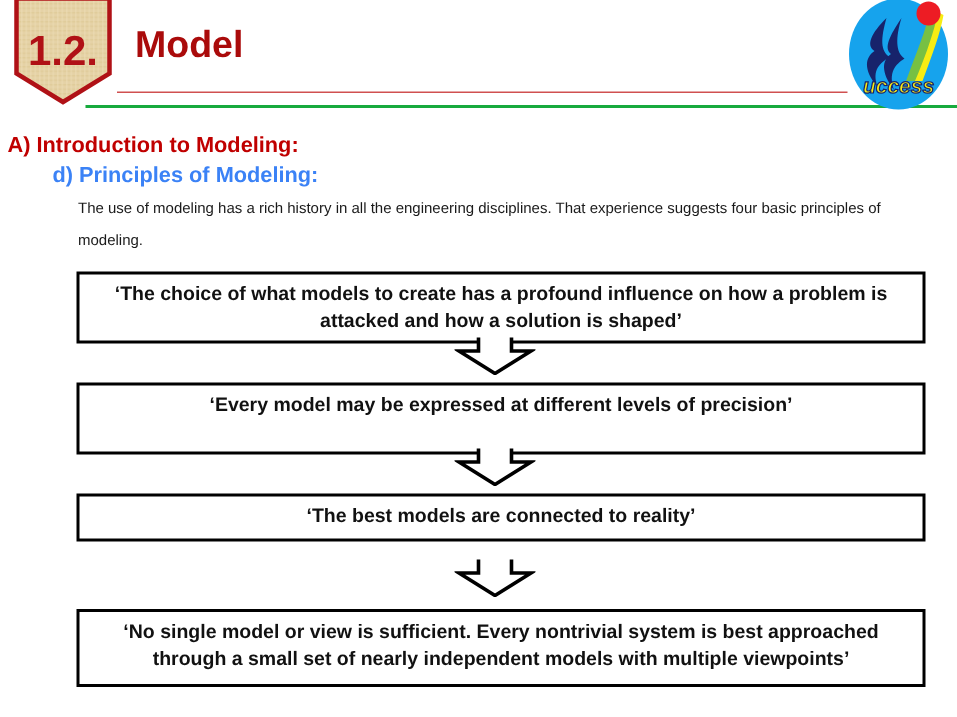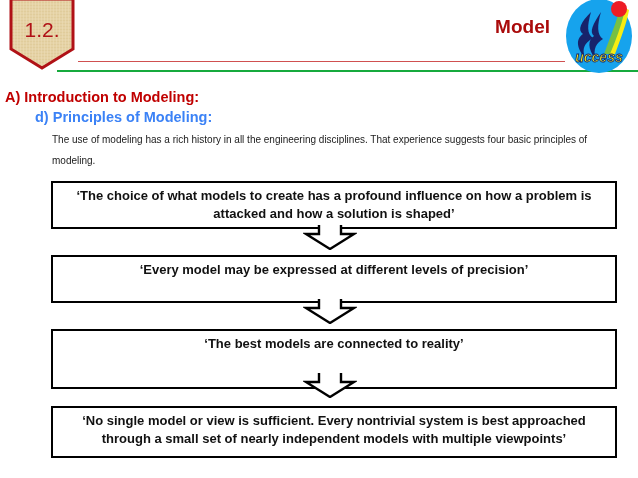--- a/index.html
+++ b/index.html
@@ -30,34 +30,34 @@
     width: 68px;
     height: 76px;
   }
   #shield-badge svg { display: block; }
   #badge-number {
     position: absolute;
     left: 0;
     top: 22px;
     width: 68px;
     text-align: center;
-    font-size: 21px;
-    font-weight: normal;
+    font-size: 28px;
+    font-weight: bold;
     color: #b01116;
     font-family: "Liberation Sans", sans-serif;
     letter-spacing: 0px;
   }
 
   #page-title {
     position: absolute;
     left: 90px;
     top: 16px;
     width: 460px;
-    text-align: right;
-    font-size: 19px;
+    text-align: left;
+    font-size: 25px;
     font-weight: bold;
     color: #aa0b0b;
     font-family: "Liberation Sans", sans-serif;
   }
 
   #rule-red {
     position: absolute;
     left: 78px;
     top: 61px;
     width: 487px;
@@ -211,21 +211,21 @@
   <div class="flow-box" style="top:255px; height:48px;">
     <span class="flow-box-text">‘Every model may be expressed at different levels of precision’</span>
   </div>
 
   <div class="flow-arrow" style="left:303px; top:298px;">
     <svg width="54" height="26" viewBox="0 0 54 26" xmlns="http://www.w3.org/2000/svg">
       <path d="M16 1 L16 10 L3 10 L27 25 L51 10 L38 10 L38 1" fill="#ffffff" stroke="#000000" stroke-width="2.4" stroke-linejoin="miter"></path>
     </svg>
   </div>
 
-  <div class="flow-box" style="top:329px; height:60px;">
+  <div class="flow-box" style="top:329px; height:32px;">
     <span class="flow-box-text">‘The best models are connected to reality’</span>
   </div>
 
   <div class="flow-arrow" style="left:303px; top:372px;">
     <svg width="54" height="26" viewBox="0 0 54 26" xmlns="http://www.w3.org/2000/svg">
       <path d="M16 1 L16 10 L3 10 L27 25 L51 10 L38 10 L38 1" fill="#ffffff" stroke="#000000" stroke-width="2.4" stroke-linejoin="miter"></path>
     </svg>
   </div>
 
   <div class="flow-box" style="top:406px; height:52px;">

